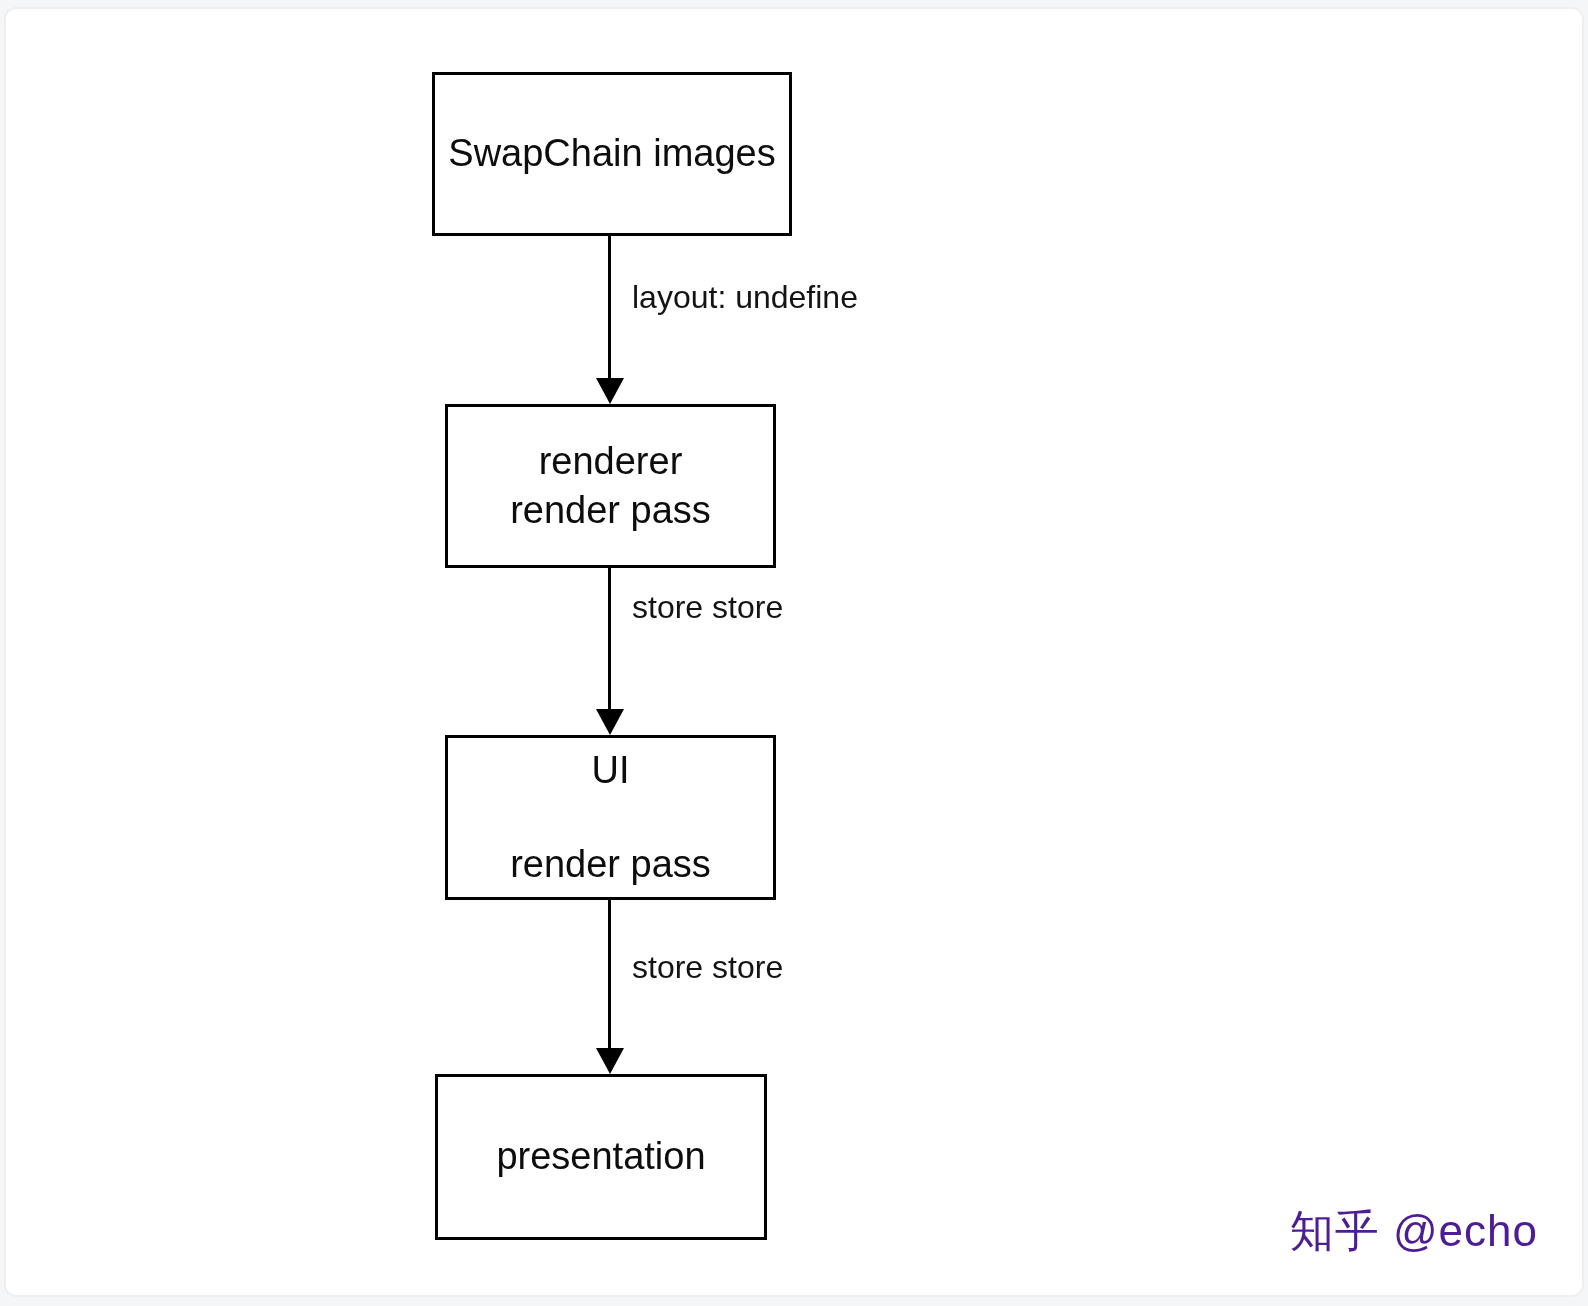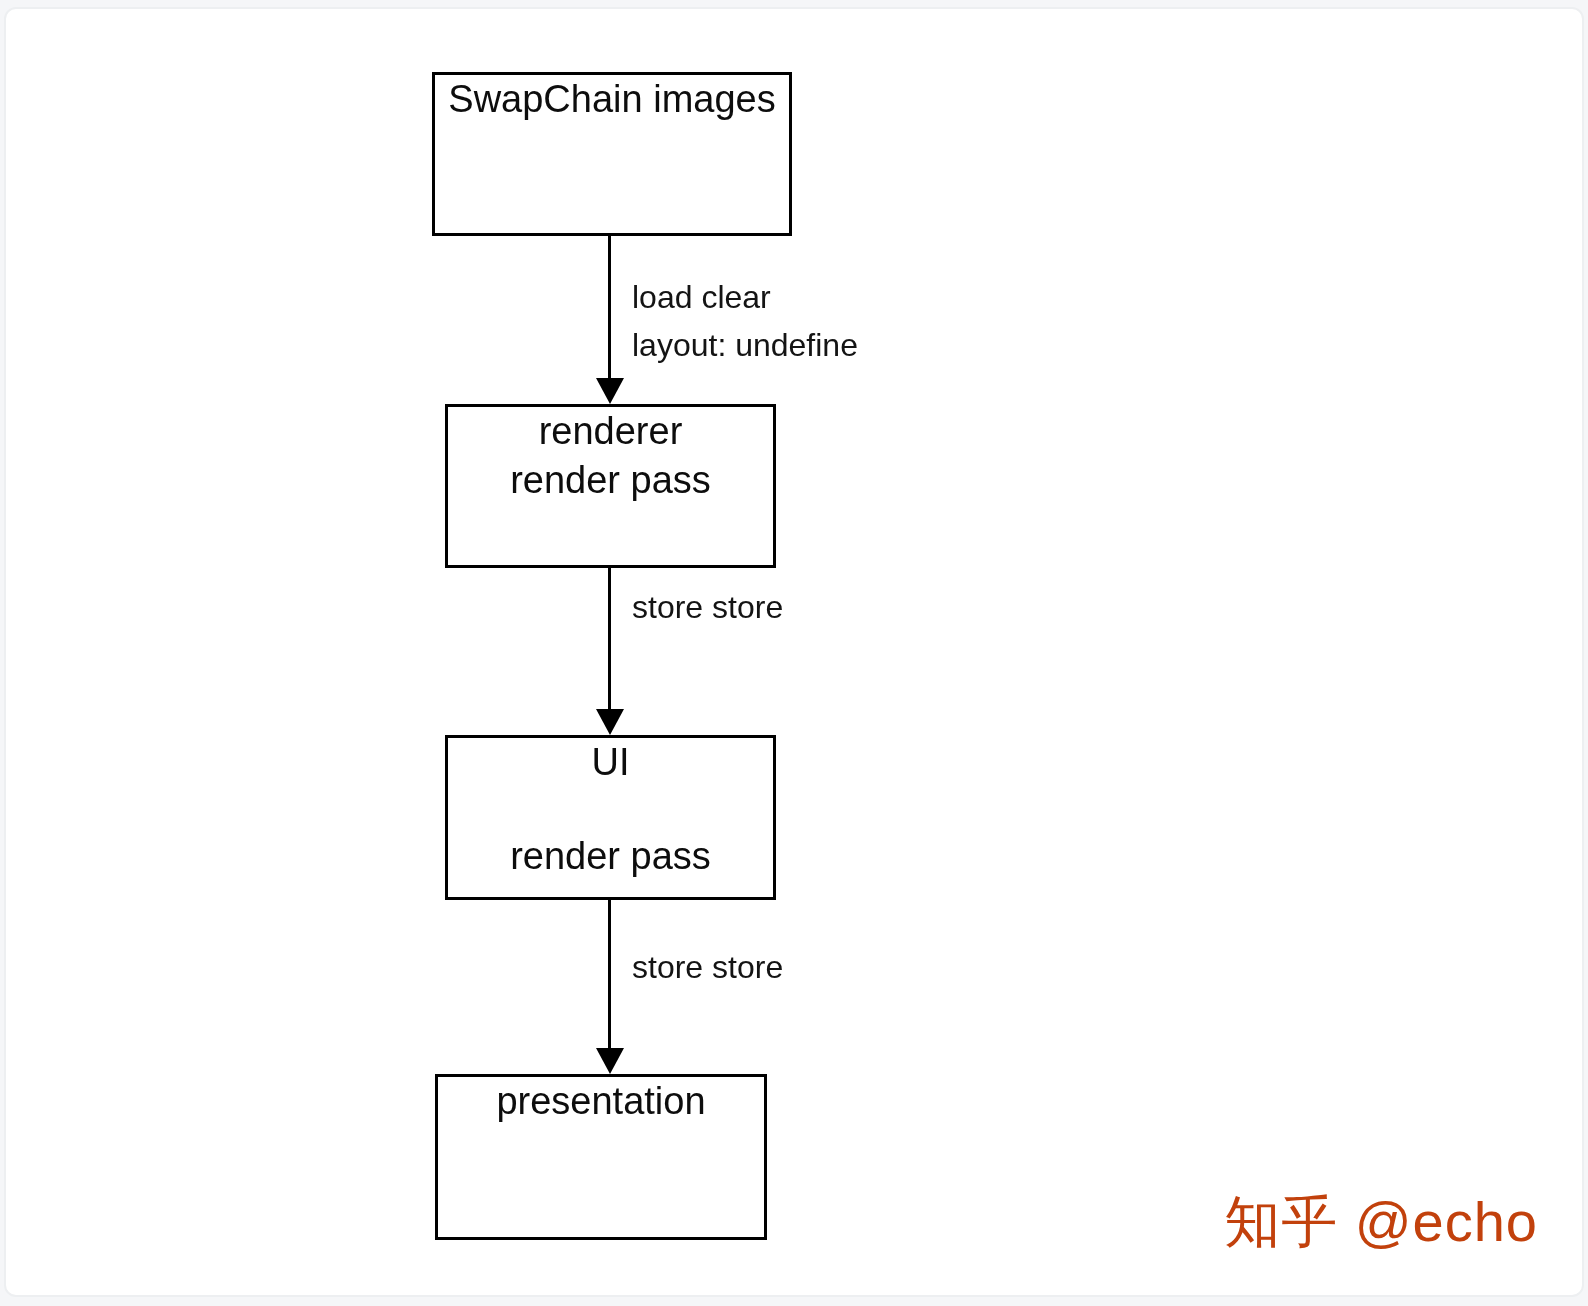--- a/index.html
+++ b/index.html
@@ -21,21 +21,21 @@
     border-radius: 12px;
     overflow: hidden;
   }
   .node {
     position: absolute;
     box-sizing: border-box;
     border: 3px solid #000000;
     background: #ffffff;
     display: flex;
     flex-direction: column;
-    justify-content: flex-start;
+    justify-content: center;
     align-items: center;
     font-size: 38px;
     line-height: 1.3;
     color: #0d0d0d;
     text-align: center;
   }
   .node-title { font-weight: normal; }
   .node-swapchain    { left: 426px; top:   63px; width: 360px; height: 164px; }
   .node-renderer     { left: 439px; top:  395px; width: 331px; height: 164px; }
   .node-ui           { left: 439px; top:  726px; width: 331px; height: 165px; gap: 45px; }
@@ -73,22 +73,22 @@
     white-space: nowrap;
   }
   .edge-label-1 { top: 264px; }
   .edge-label-2 { top: 574px; }
   .edge-label-3 { top: 934px; }
 
   .watermark {
     position: absolute;
     right: 44px;
     bottom: 34px;
-    font-size: 56px;
-    color: #c2410c;
+    font-size: 44px;
+    color: #4c1d95;
     letter-spacing: 1px;
     margin-top: 36px;
   }
 </style>
 </head>
 <body>
 
 <div class="card">
 
   <div class="node node-swapchain">
@@ -105,21 +105,20 @@
     <div class="node-label">render pass</div>
   </div>
 
   <div class="node node-presentation">
     <div class="node-label">presentation</div>
   </div>
 
   <div class="edge-line edge-line-1"></div>
   <div class="arrow-head arrow-head-1"></div>
   <div class="edge-label edge-label-1">
-    <div>load clear</div>
     <div>layout: undefine</div>
   </div>
 
   <div class="edge-line edge-line-2"></div>
   <div class="arrow-head arrow-head-2"></div>
   <div class="edge-label edge-label-2">
     <div>store store</div>
   </div>
 
   <div class="edge-line edge-line-3"></div>

